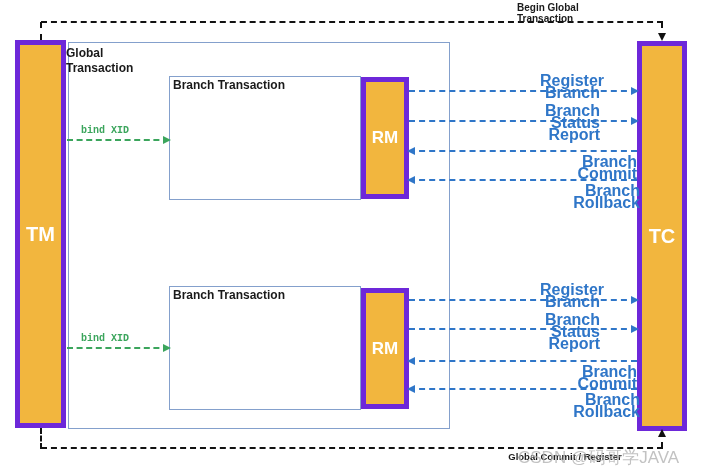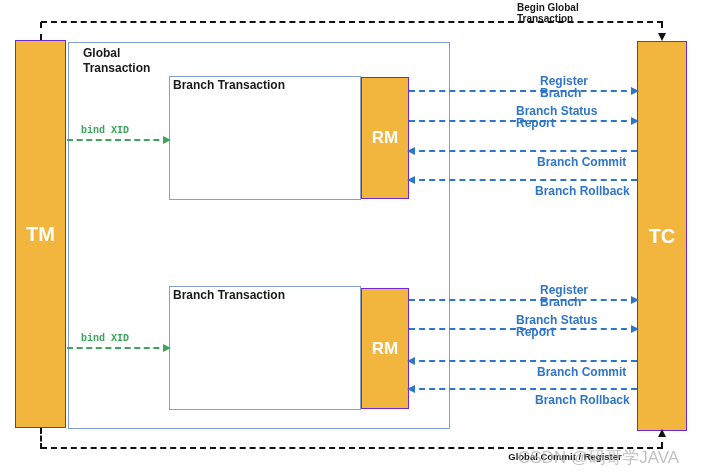--- a/index.html
+++ b/index.html
@@ -2,35 +2,35 @@
 <html><head>
 <meta charset="utf-8">
 <style>
   html,body{margin:0;padding:0;background:#ffffff;}
   .stage{
     position:relative;width:708px;height:475px;background:#ffffff;overflow:hidden;
     font-family:"Liberation Sans",sans-serif;
   }
   
   .node{
-    position:absolute;background:#F2B63E;border:1px solid #6d28d9;
+    position:absolute;background:#F2B63E;border:5px solid #6d28d9;
     display:flex;align-items:center;justify-content:center;
     color:#ffffff;font-weight:bold;box-sizing:border-box;
   }
   .node.big{font-size:20px;}
   .node.rm{font-size:17px;}
   .container-box{
     position:absolute;background:transparent;border:1px solid #84A0CC;box-sizing:border-box;
   }
   .branch-box{
     position:absolute;background:#ffffff;border:1px solid #84A0CC;box-sizing:border-box;
   }
   .lbl{position:absolute;font-weight:bold;color:#1a1a1a;}
   .lbl.box-title{font-size:12px;line-height:15px;}
-  .lbl.blue{color:#2F76C8;font-size:12px;line-height:12px;text-align:left;}
+  .lbl.blue{color:#2F76C8;font-size:16px;line-height:12px;text-align:right;}
   .lbl.green{color:#3BA55C;font-size:10px;font-family:Liberation Mono, monospace;}
   .lbl.black-sm{font-size:10px;line-height:11px;text-align:left;}
   .lbl.black-xs{font-size:9.5px;text-align:center;}
   
   .edge{position:absolute;}
   .edge.h{height:0;border-top:2px dashed;}
   .edge.v{width:0;border-left:2px dashed;}
   .edge.black{border-color:#111111;}
   .edge.blue{border-color:#2F76C8;}
   .edge.green{border-color:#3BA55C;}
@@ -46,21 +46,21 @@
     position:absolute;color:#b3b3b3;opacity:0.8;font-size:17px;
     white-space:nowrap;z-index:5;
   }
 </style>
 </head>
 <body>
 
 <div class="stage">
 
   <div class="container-box" style="left:68px;top:42px;width:382px;height:387px;"></div>
-  <div class="lbl box-title" style="left:83px;top:46px;width:92px;">Global Transaction</div>
+  <div class="lbl box-title" style="left:66px;top:46px;width:92px;">Global Transaction</div>
 
   <div class="node big" style="left:15px;top:40px;width:51px;height:388px;">
     <span>TM</span>
   </div>
 
   <div class="node big" style="left:637px;top:41px;width:50px;height:390px;">
     <span>TC</span>
   </div>
 
   <div class="branch-box" style="left:169px;top:76px;width:192px;height:124px;"></div>

